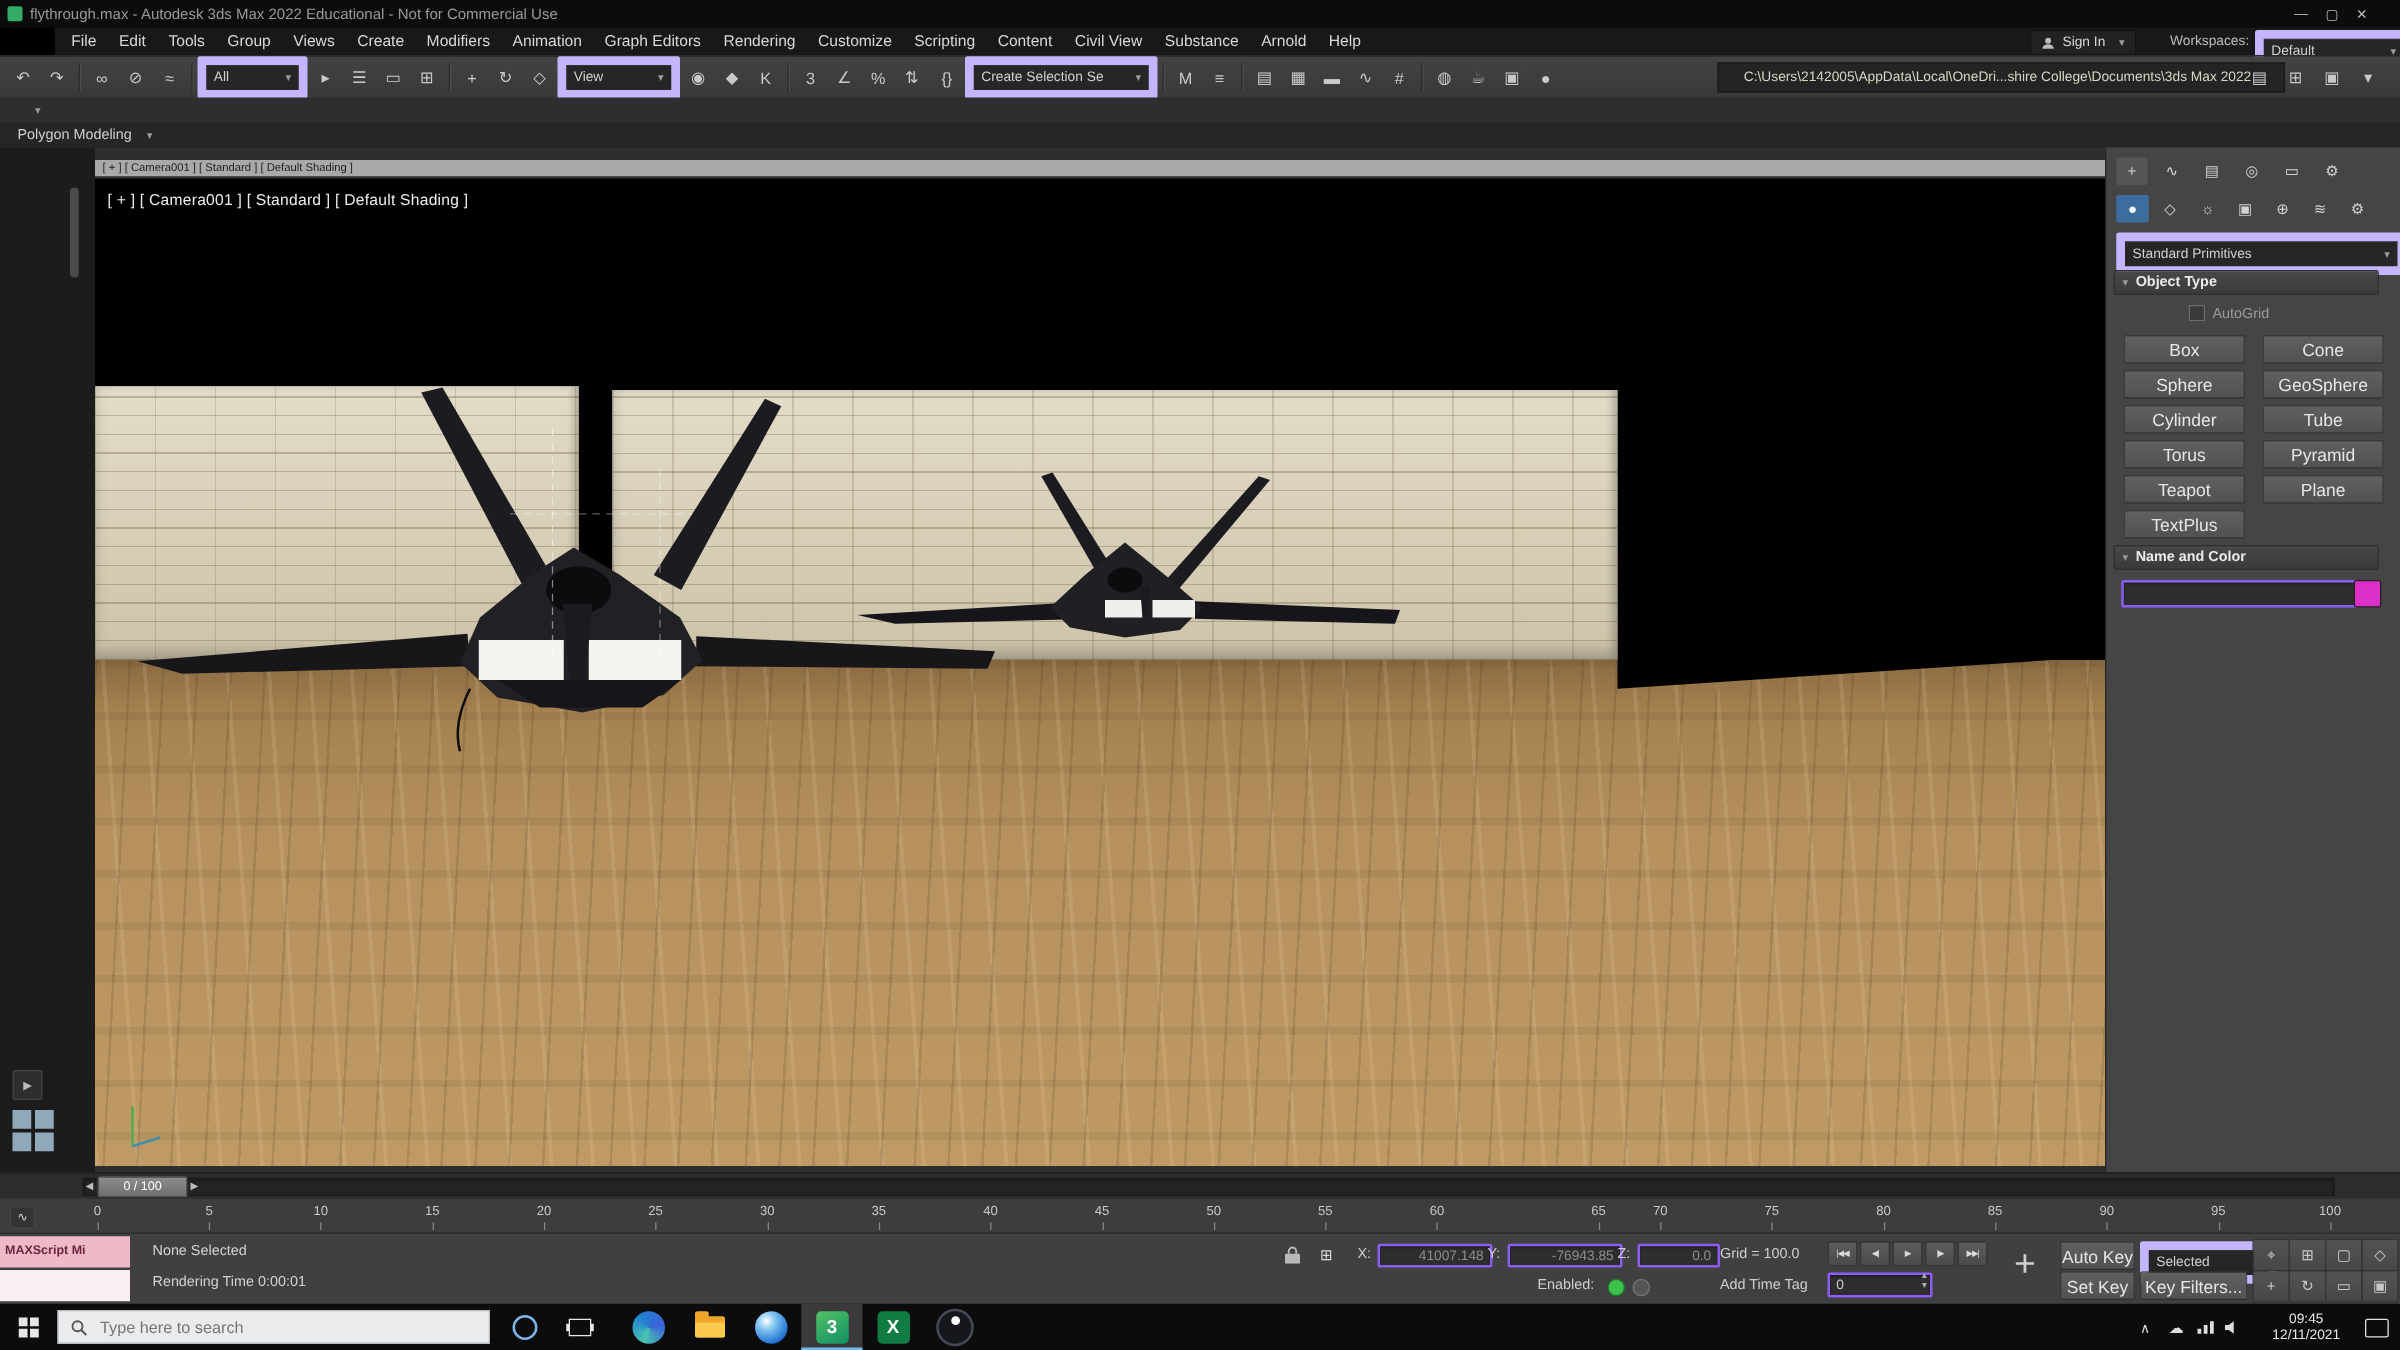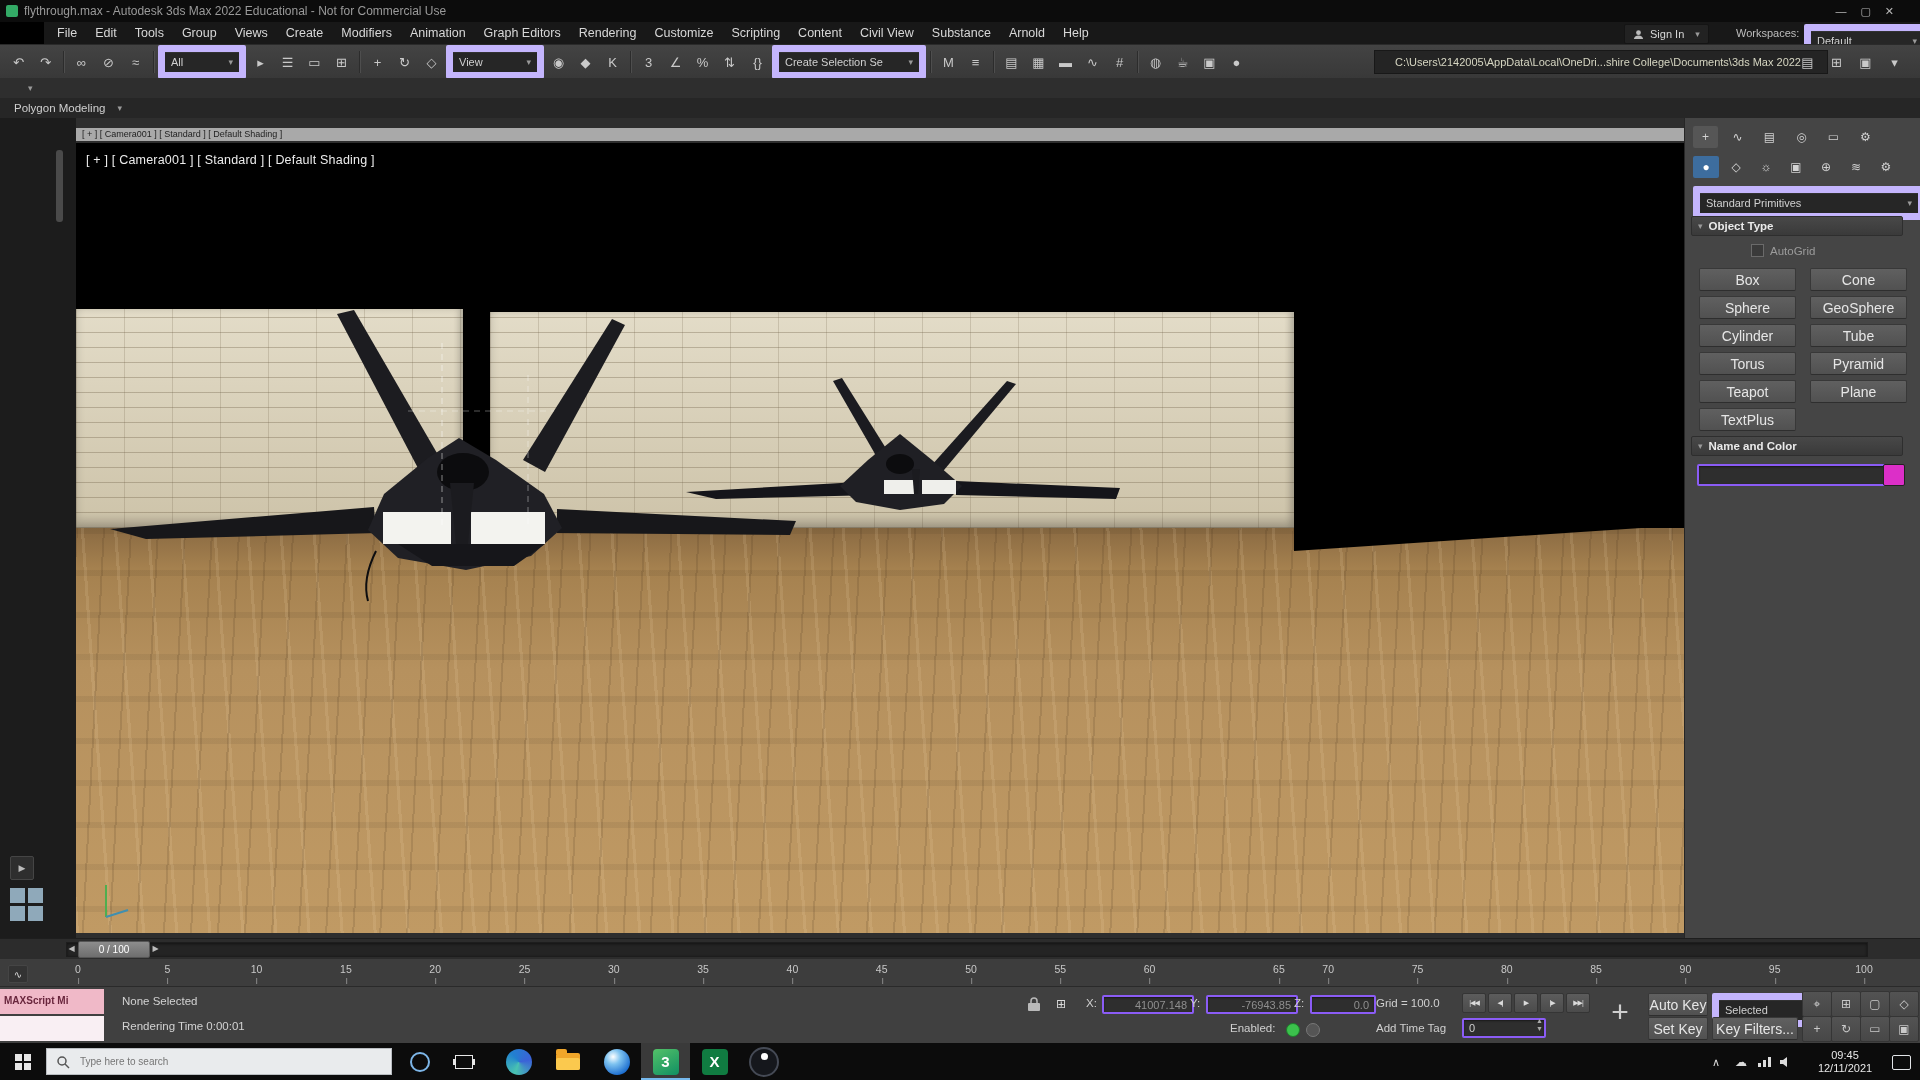--- a/index.html
+++ b/index.html
@@ -53,21 +53,21 @@
   .statusbar{background:#404040;border-top:1px solid #2a2a2a;font-size:11.5px;}
   .pb{width:22px;height:18px;background:linear-gradient(#5c5c5c,#4b4b4b);border:1px solid #353535;border-radius:2px;color:#dadada;font-size:7px;display:flex;align-items:center;justify-content:center;letter-spacing:-1px;}
   .navi{width:28px;height:24px;display:flex;align-items:center;justify-content:center;font-size:12px;color:#c9c9c9;background:linear-gradient(#535353,#474747);border:1px solid #353535;border-radius:2px;}
   
   .taskbar{background:#0c0c0c;}
   .tslot{width:49px;height:100%;display:flex;align-items:center;justify-content:center;}
   .tslot.active{background:#3a3a3a;box-shadow:inset 0 -2px 0 #76b9ed;}
   .winlogo{display:grid;grid-template-columns:7px 7px;grid-template-rows:7px 7px;gap:2px;}
   .winlogo span{background:#e6e6e6;}
   .srch{background:#e9ebed;border:1px solid #b9bdc1;display:flex;align-items:center;gap:8px;padding:0 9px;}
-  .srch input{border:none;background:transparent;outline:none;font-size:10px;color:#333;width:280px;font-family:"Liberation Sans","DejaVu Sans",sans-serif;}
+  .srch input{border:none;background:transparent;outline:none;font-size:13px;color:#333;width:280px;font-family:"Liberation Sans","DejaVu Sans",sans-serif;}
   .folder{position:relative;width:24px;height:17px;background:#f0a62a;border-radius:2px;}
   .folder::before{content:"";position:absolute;top:-4px;left:0;width:11px;height:5px;background:#f0a62a;border-radius:2px 2px 0 0;}
   .folder::after{content:"";position:absolute;bottom:0;left:0;width:24px;height:12px;background:#fbc94e;border-radius:2px;}
   .appico{width:26px;height:26px;border-radius:4px;display:flex;align-items:center;justify-content:center;font-weight:bold;color:#fff;font-size:15px;}
   .trayico{color:#dcdcdc;font-size:12px;display:flex;align-items:center;justify-content:center;}
 </style>
 </head>
 <body>
 
 <div class="screen">

